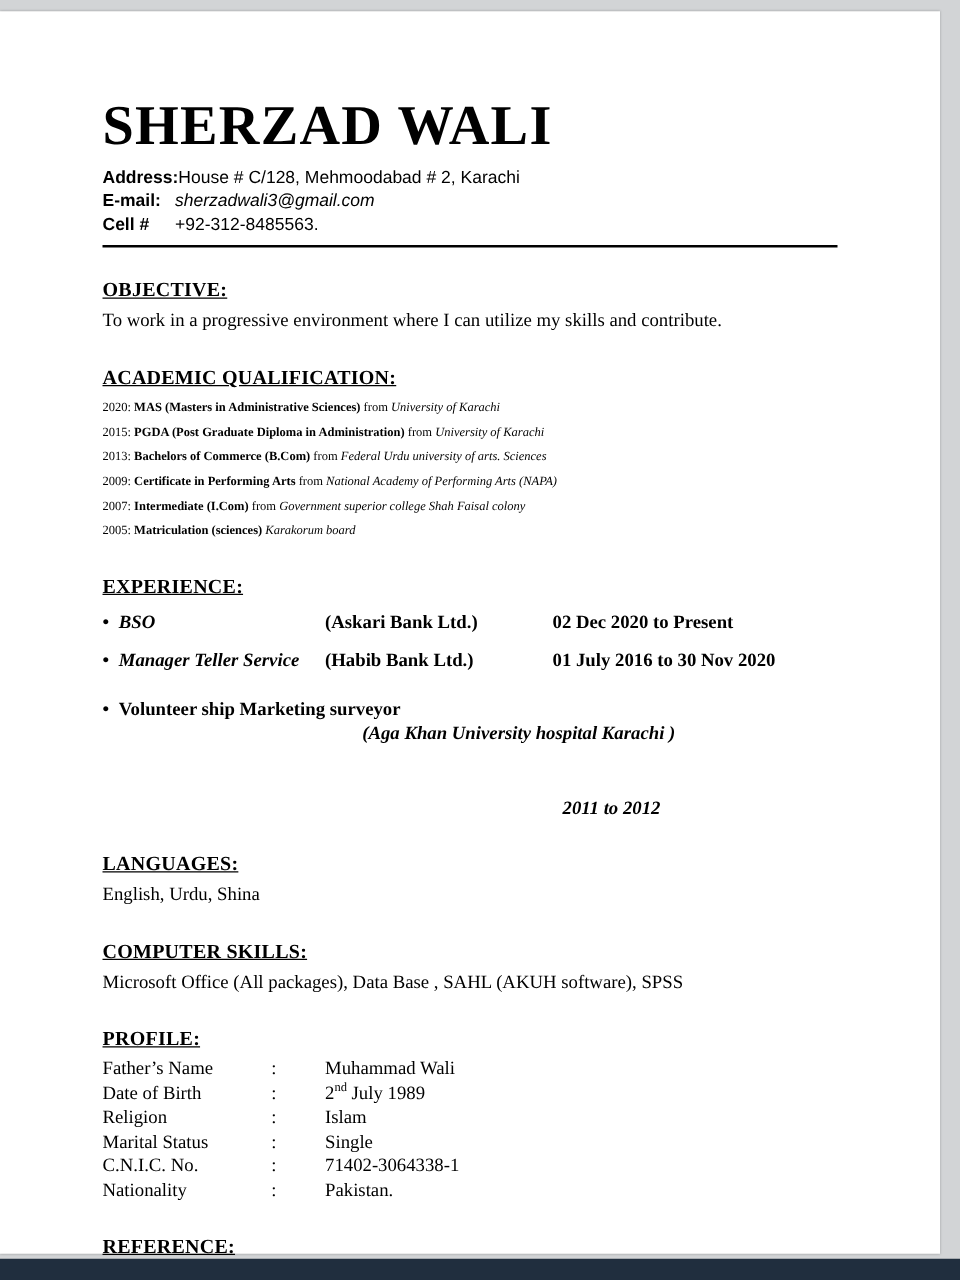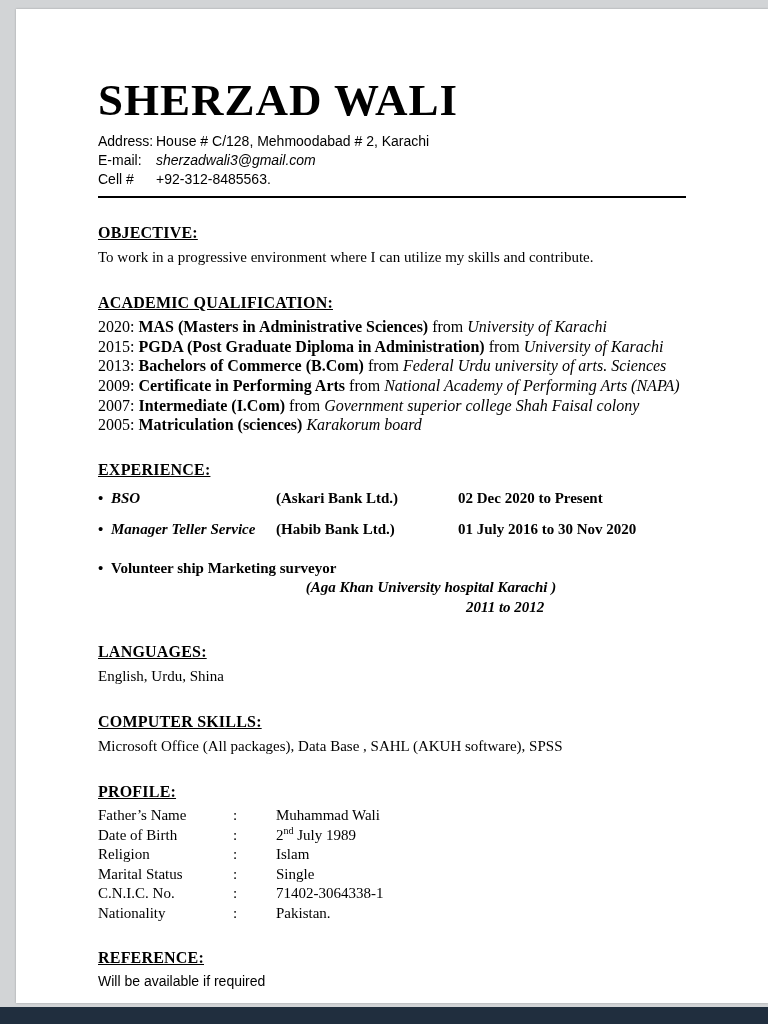--- a/index.html
+++ b/index.html
@@ -4,68 +4,68 @@
 <style>
   * { margin:0; padding:0; box-sizing:border-box; }
   html,body { width:768px; height:1024px; }
   body {
     background:#d2d4d6;
     font-family:"Liberation Serif", serif;
     color:#000;
     position:relative;
     overflow:hidden;
   }
-  .viewport { position:relative; width:768px; height:1024px; padding:9px 8px 0 16px; }
+  .viewport { position:relative; width:768px; height:1024px; padding:9px 8px 0 0; }
   .page {
     background:#ffffff;
     width:752px;
     height:994px;
     padding:68px 82px 0 82px;
     box-shadow:0 0 2px rgba(0,0,0,.25);
   }
   .footer-bar {
     position:absolute; left:0; bottom:0; width:768px; height:17px;
     background:#202e3e;
   }
 
   
   .resume-name {
     font-size:45px; font-weight:bold; letter-spacing:1px;
     font-family:"Liberation Serif", serif; line-height:1.05; margin-bottom:8px;
   }
   .contact { font-family:"Liberation Sans", sans-serif; font-size:14px; line-height:19px; }
   .contact-row { display:flex; }
-  .contact-label { font-weight:normal; flex:0 0 58px; }
+  .contact-label { font-weight:bold; flex:0 0 58px; }
   .contact-value { }
   .contact-value.italic { font-style:italic; }
   .rule { border:none; border-top:2px solid #000; margin-top:7px; }
 
   
   .section { margin-top:26px; }
   .section-heading {
     font-size:16px; font-weight:bold; text-decoration:underline;
     letter-spacing:.2px; margin-bottom:5px;
   }
   .body-text { font-size:15px; line-height:21px; }
 
   
-  .aq-line { font-size:16px; line-height:19.6px; }
+  .aq-line { font-size:10px; line-height:19.6px; }
   .aq-line b { }
   .aq-line i { font-style:italic; }
 
   
   .exp-row {
     display:grid; grid-template-columns:178px 182px 1fr;
     font-size:15px; line-height:19.5px; margin-top:12px; font-weight:bold;
   }
   .exp-row:first-of-type { margin-top:10px; }
   .exp-title i { font-style:italic; }
   .exp-block3 { font-size:15px; line-height:19.5px; font-weight:bold; margin-top:19px; }
   .exp3-company { margin-left:78px; font-style:italic;text-align:center; }
-  .exp3-dates { margin-left:368px; font-style:italic; }
+  .exp3-dates { margin-left:368px; font-style:italic;margin-top:40px; }
   .bullet { display:inline-block; width:13px; }
 
   
   .profile-row {
     display:grid; grid-template-columns:135px 43px 1fr;
     font-size:15px; line-height:19.5px;
   }
   sup { font-size:10px; vertical-align:super; line-height:0; }
 
   

